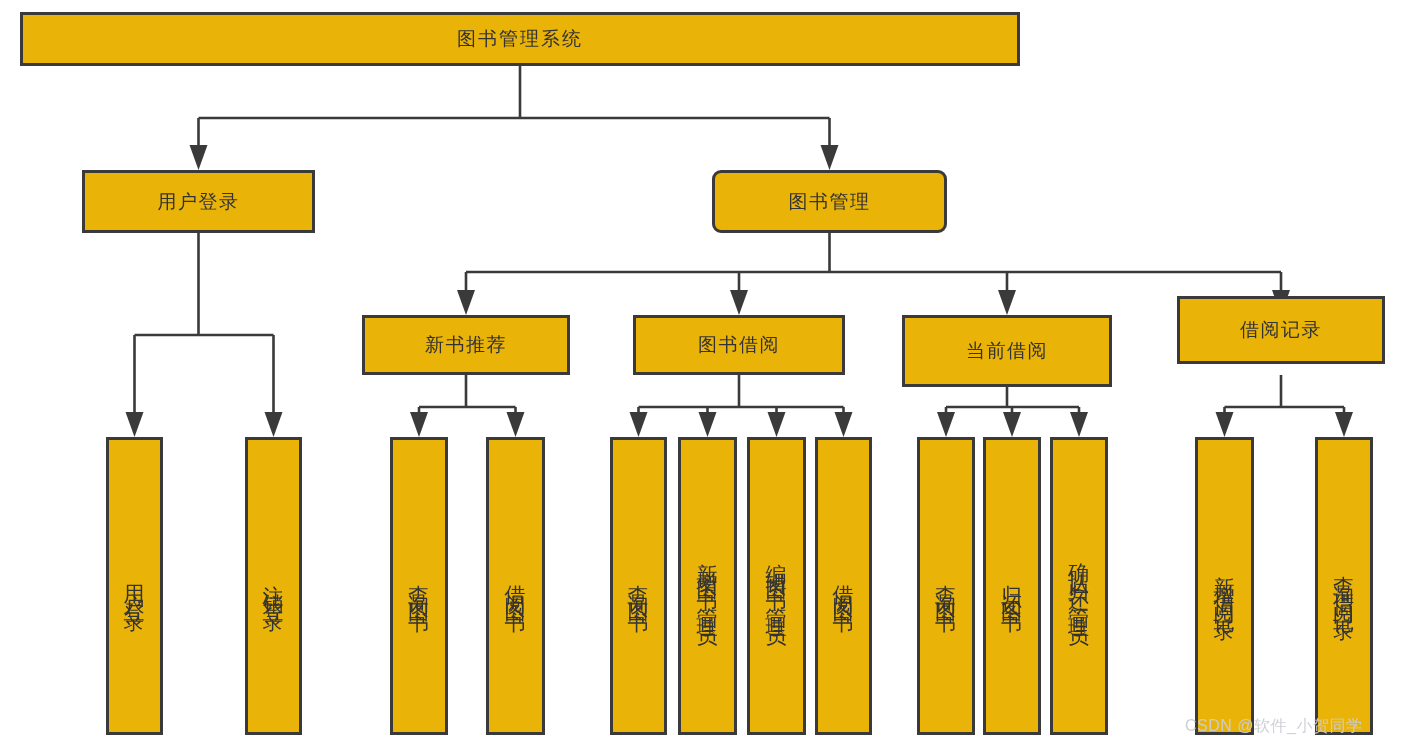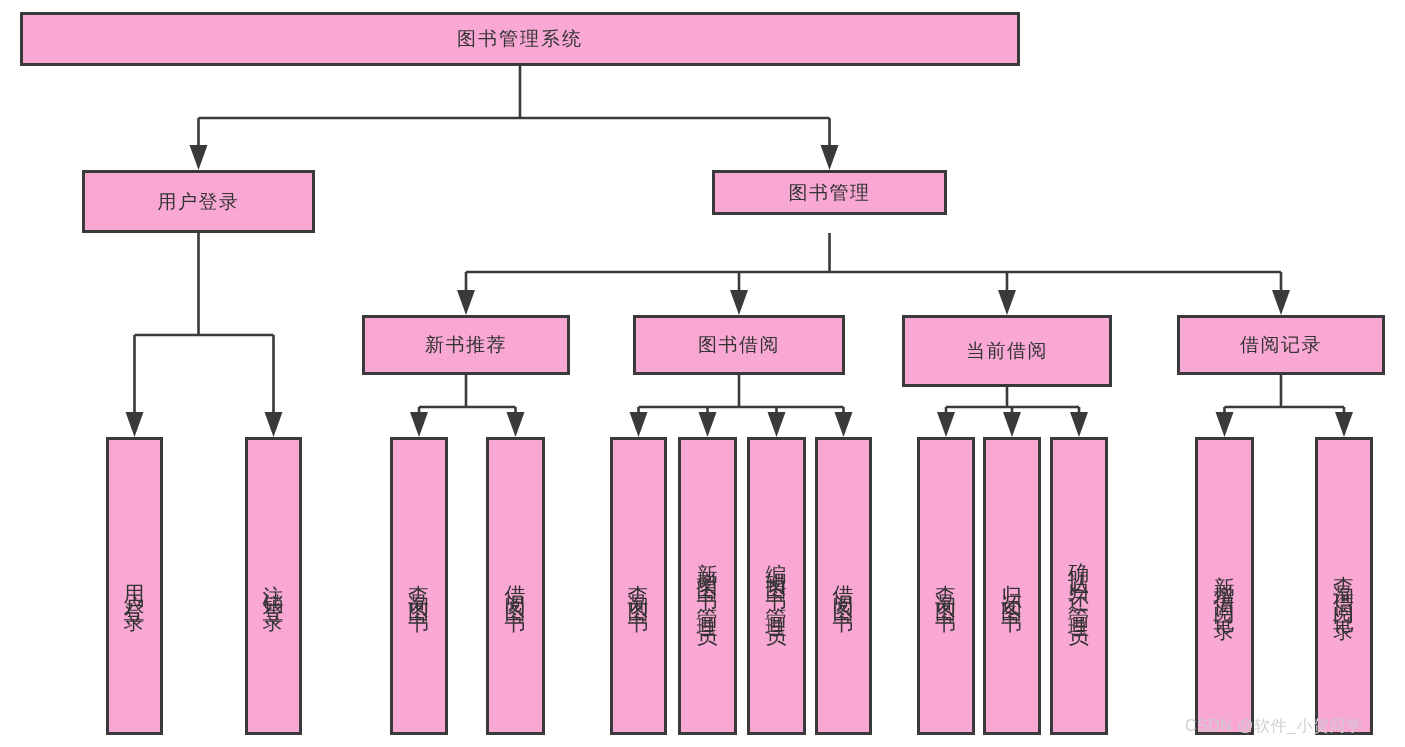--- a/index.html
+++ b/index.html
@@ -12,21 +12,21 @@
     color: #333333;
     overflow: hidden;
   }
   .connectors {
     position: absolute;
     left: 0; top: 0;
     width: 1405px; height: 747px;
   }
   .node {
     position: absolute;
-    background: #f9a8d4;
+    background: #eab308;
     border: 3px solid #3a3a3a;
     box-sizing: border-box;
     display: flex;
     align-items: center;
     justify-content: center;
     z-index: 2;
   }
   .node-h span {
     font-size: 19px;
     letter-spacing: 1.5px;
@@ -38,26 +38,26 @@
     text-orientation: mixed;
     font-size: 21px;
     line-height: 1;
     letter-spacing: 9px;
     white-space: nowrap;
   }
   
   .pos-root  { left: 20px;  top: 12px;  width: 1000px; height: 54px; }
   
   .pos-l2a   { left: 82px;  top: 170px; width: 233px; height: 63px; }
-  .pos-l2b   { left: 712px; top: 170px; width: 235px; height: 45px; }
+  .pos-l2b   { left: 712px; top: 170px; width: 235px; height: 63px; border-radius: 9px; }
   
   .pos-l3a   { left: 362px;  top: 315px; width: 208px; height: 60px; }
   .pos-l3b   { left: 633px;  top: 315px; width: 212px; height: 60px; }
   .pos-l3c   { left: 902px;  top: 315px; width: 210px; height: 72px; }
-  .pos-l3d   { left: 1177px; top: 315px; width: 208px; height: 60px; }
+  .pos-l3d   { left: 1177px; top: 296px; width: 208px; height: 68px; }
   
   .leaf { top: 437px; height: 298px; }
   .pos-f1  { left: 106px;  width: 57px; }
   .pos-f2  { left: 245px;  width: 57px; }
   .pos-f3  { left: 390px;  width: 58px; }
   .pos-f4  { left: 486px;  width: 59px; }
   .pos-f5  { left: 610px;  width: 57px; }
   .pos-f6  { left: 678px;  width: 59px; }
   .pos-f7  { left: 747px;  width: 59px; }
   .pos-f8  { left: 815px;  width: 57px; }

